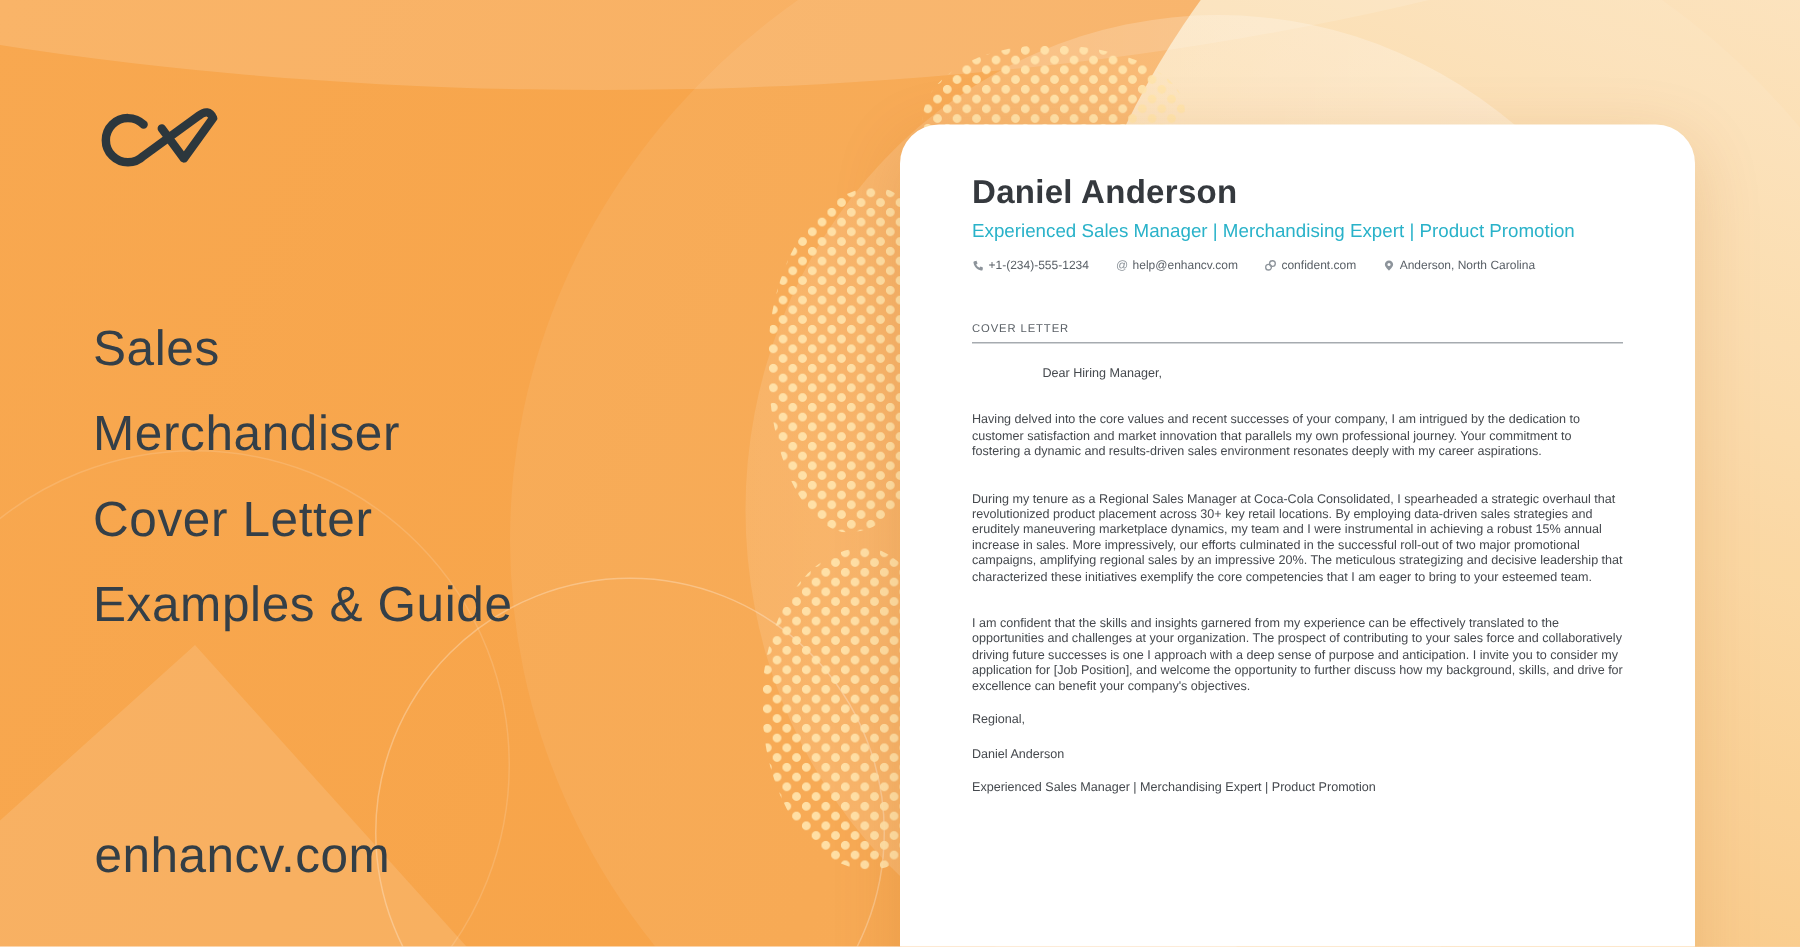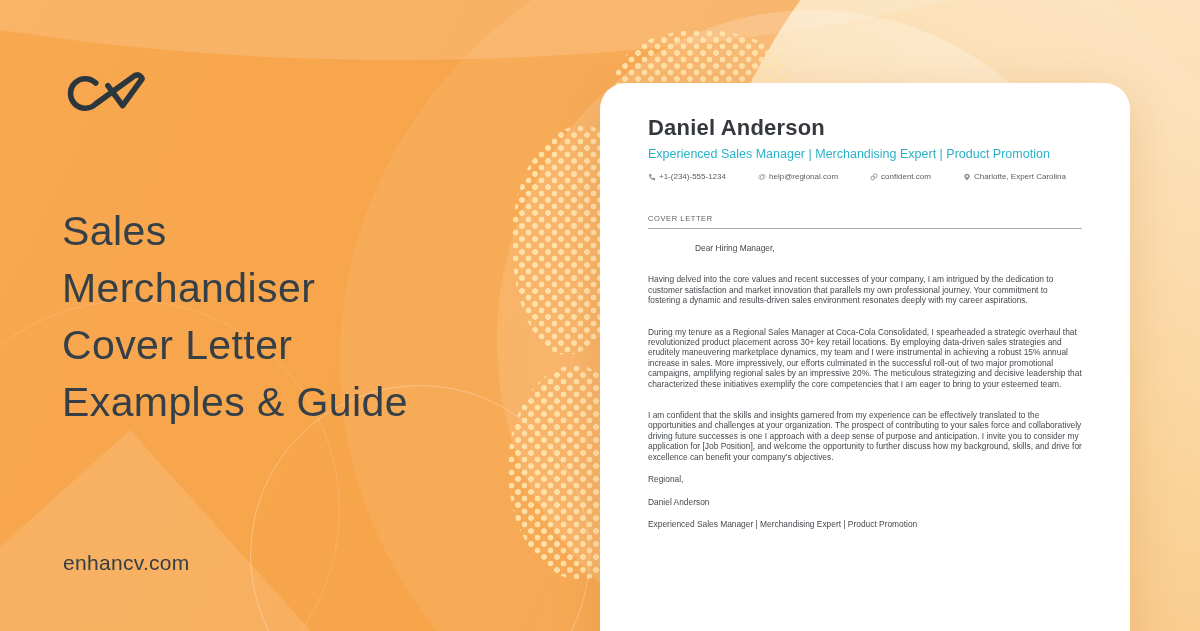--- a/index.html
+++ b/index.html
@@ -49,43 +49,43 @@
     border-radius:55% 45% 42% 58% / 48% 55% 45% 52%;
   }
   .ring{ border:1.5px solid rgba(255,255,255,0.28); border-radius:50%; }
   .ring-1{ left:250px; top:385px; width:340px; height:340px; }
   .ring-2{ left:-80px; top:300px; width:420px; height:420px; border-color:rgba(255,255,255,0.14); }
 
   
   .logo{ position:absolute; left:63px; top:64px; width:88px; height:52px; color:#2C373D; }
   .hero-title{
     position:absolute; left:62px; top:203px; width:500px;
-    font-size:41px; line-height:57px; font-weight:500; letter-spacing:0.4px;
+    font-size:33px; line-height:57px; font-weight:500; letter-spacing:0.4px;
     color:#343F48; white-space:pre-line;
   }
   .site-url{
     position:absolute; left:63px; top:551px;
-    font-size:21px; font-weight:500; letter-spacing:0.3px; color:#333E46;
+    font-size:33px; font-weight:500; letter-spacing:0.3px; color:#333E46;
   }
 
   
   .card{
     position:absolute; left:600px; top:83px; width:530px; height:600px;
     background:#ffffff; border-radius:26px;
     box-shadow:0 12px 45px rgba(170,85,0,0.18);
     padding:32px 48px 0 48px;
   }
   .doc-name{
     font-size:22px; font-weight:700; letter-spacing:0.2px; color:#35393E;
   }
   .doc-headline{
     margin-top:6px; font-size:12.5px; font-weight:500; color:#29B2C9;
   }
   .contact-row{
-    margin-top:11px; display:flex; align-items:center; gap:32px;
+    margin-top:11px; display:flex; align-items:center; gap:18px;
     font-size:8px; color:#5A6067;
   }
   .contact-item{ display:flex; align-items:center; gap:3px; }
   .contact-item .ci{ width:8px; height:8px; color:#8D949B; flex:0 0 auto; display:block; }
   .at-glyph{ font-size:8px; color:#8D949B; line-height:8px; }
 
   .section-label{
     margin-top:33px; font-size:7.5px; letter-spacing:0.6px; color:#5B6167;
     border-bottom:1px solid #A6ABB0; padding-bottom:5px;
   }
@@ -128,34 +128,34 @@
 
     <div class="contact-row">
       <div class="contact-item">
         <svg class="ci" viewBox="0 0 8 8">
           <path fill="currentColor" d="M1.6 1.1 L3 0.9 L3.7 2.6 L2.8 3.4 C3.2 4.4 4 5.1 4.9 5.5 L5.7 4.6 L7.3 5.3 L7.1 6.8 C7 7.3 6.5 7.45 6 7.35 C3.3 6.75 1.5 4.8 1 2.2 C0.9 1.7 1.1 1.2 1.6 1.1 Z"></path>
         </svg>
         <span>+1-(234)-555-1234</span>
       </div>
       <div class="contact-item">
         <span class="at-glyph">@</span>
-        <span>help@regional.com</span>
+        <span>help@enhancv.com</span>
       </div>
       <div class="contact-item">
         <svg class="ci" viewBox="0 0 8 8">
           <circle cx="2.7" cy="5.1" r="1.9" fill="none" stroke="currentColor" stroke-width="0.9"></circle>
           <circle cx="5.3" cy="2.7" r="1.9" fill="none" stroke="currentColor" stroke-width="0.9"></circle>
         </svg>
         <span>confident.com</span>
       </div>
       <div class="contact-item">
         <svg class="ci" viewBox="0 0 8 8">
           <path fill="currentColor" fill-rule="evenodd" d="M4 0.7 C2.4 0.7 1.25 1.9 1.25 3.35 C1.25 5.1 4 7.4 4 7.4 C4 7.4 6.75 5.1 6.75 3.35 C6.75 1.9 5.6 0.7 4 0.7 Z M4 4.35 A1.05 1.05 0 1 1 4 2.25 A1.05 1.05 0 0 1 4 4.35 Z"></path>
         </svg>
-        <span>Charlotte, Expert Carolina</span>
+        <span>Anderson, North Carolina</span>
       </div>
     </div>
 
     <div class="section-label">COVER LETTER</div>
 
     <div class="body-copy">
       <p class="para" style="margin-top:14px;padding-left:47px;">Dear Hiring Manager,</p>
       <p class="para">Having delved into the core values and recent successes of your company, I am intrigued by the dedication to customer satisfaction and market innovation that parallels my own professional journey. Your commitment to fostering a dynamic and results-driven sales environment resonates deeply with my career aspirations.</p>
       <p class="para">During my tenure as a Regional Sales Manager at Coca-Cola Consolidated, I spearheaded a strategic overhaul that revolutionized product placement across 30+ key retail locations. By employing data-driven sales strategies and eruditely maneuvering marketplace dynamics, my team and I were instrumental in achieving a robust 15% annual increase in sales. More impressively, our efforts culminated in the successful roll-out of two major promotional campaigns, amplifying regional sales by an impressive 20%. The meticulous strategizing and decisive leadership that characterized these initiatives exemplify the core competencies that I am eager to bring to your esteemed team.</p>
       <p class="para">I am confident that the skills and insights garnered from my experience can be effectively translated to the opportunities and challenges at your organization. The prospect of contributing to your sales force and collaboratively driving future successes is one I approach with a deep sense of purpose and anticipation. I invite you to consider my application for [Job Position], and welcome the opportunity to further discuss how my background, skills, and drive for excellence can benefit your company's objectives.</p>

